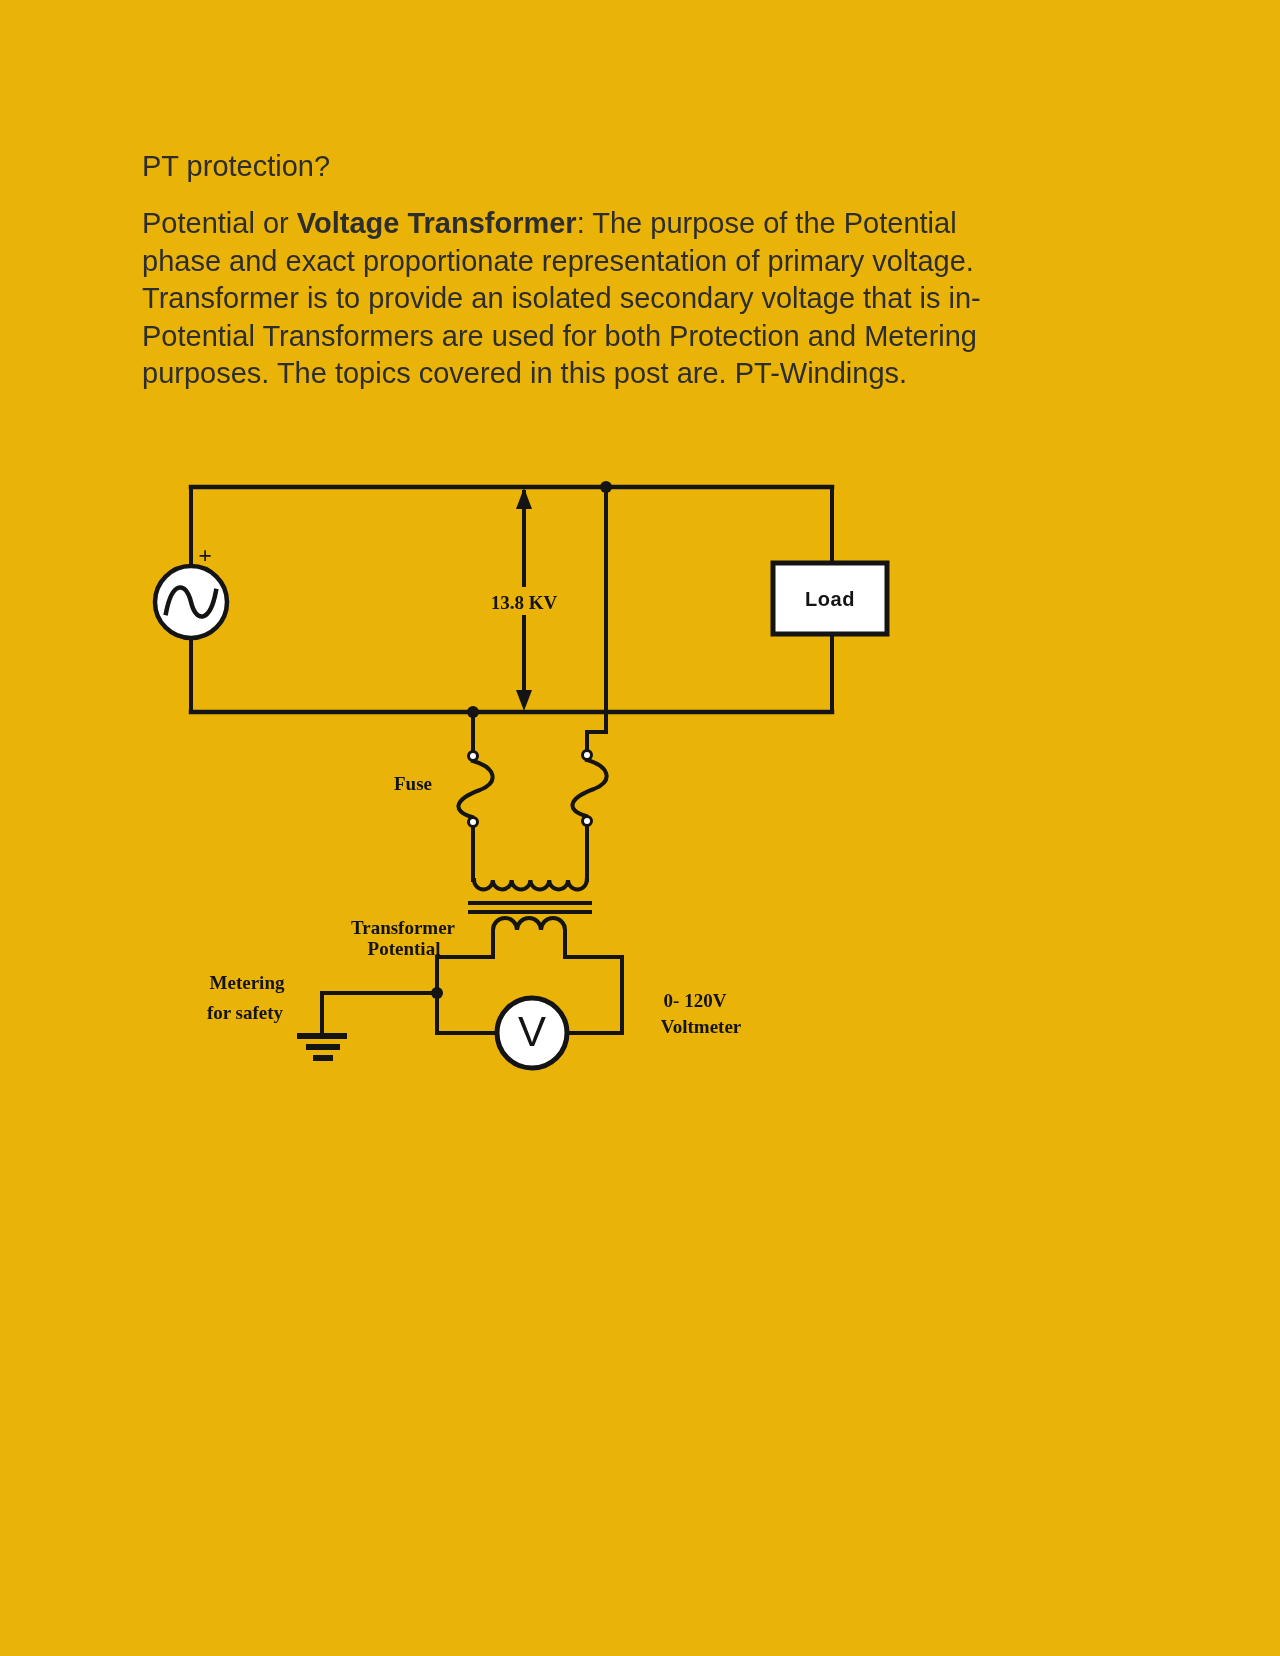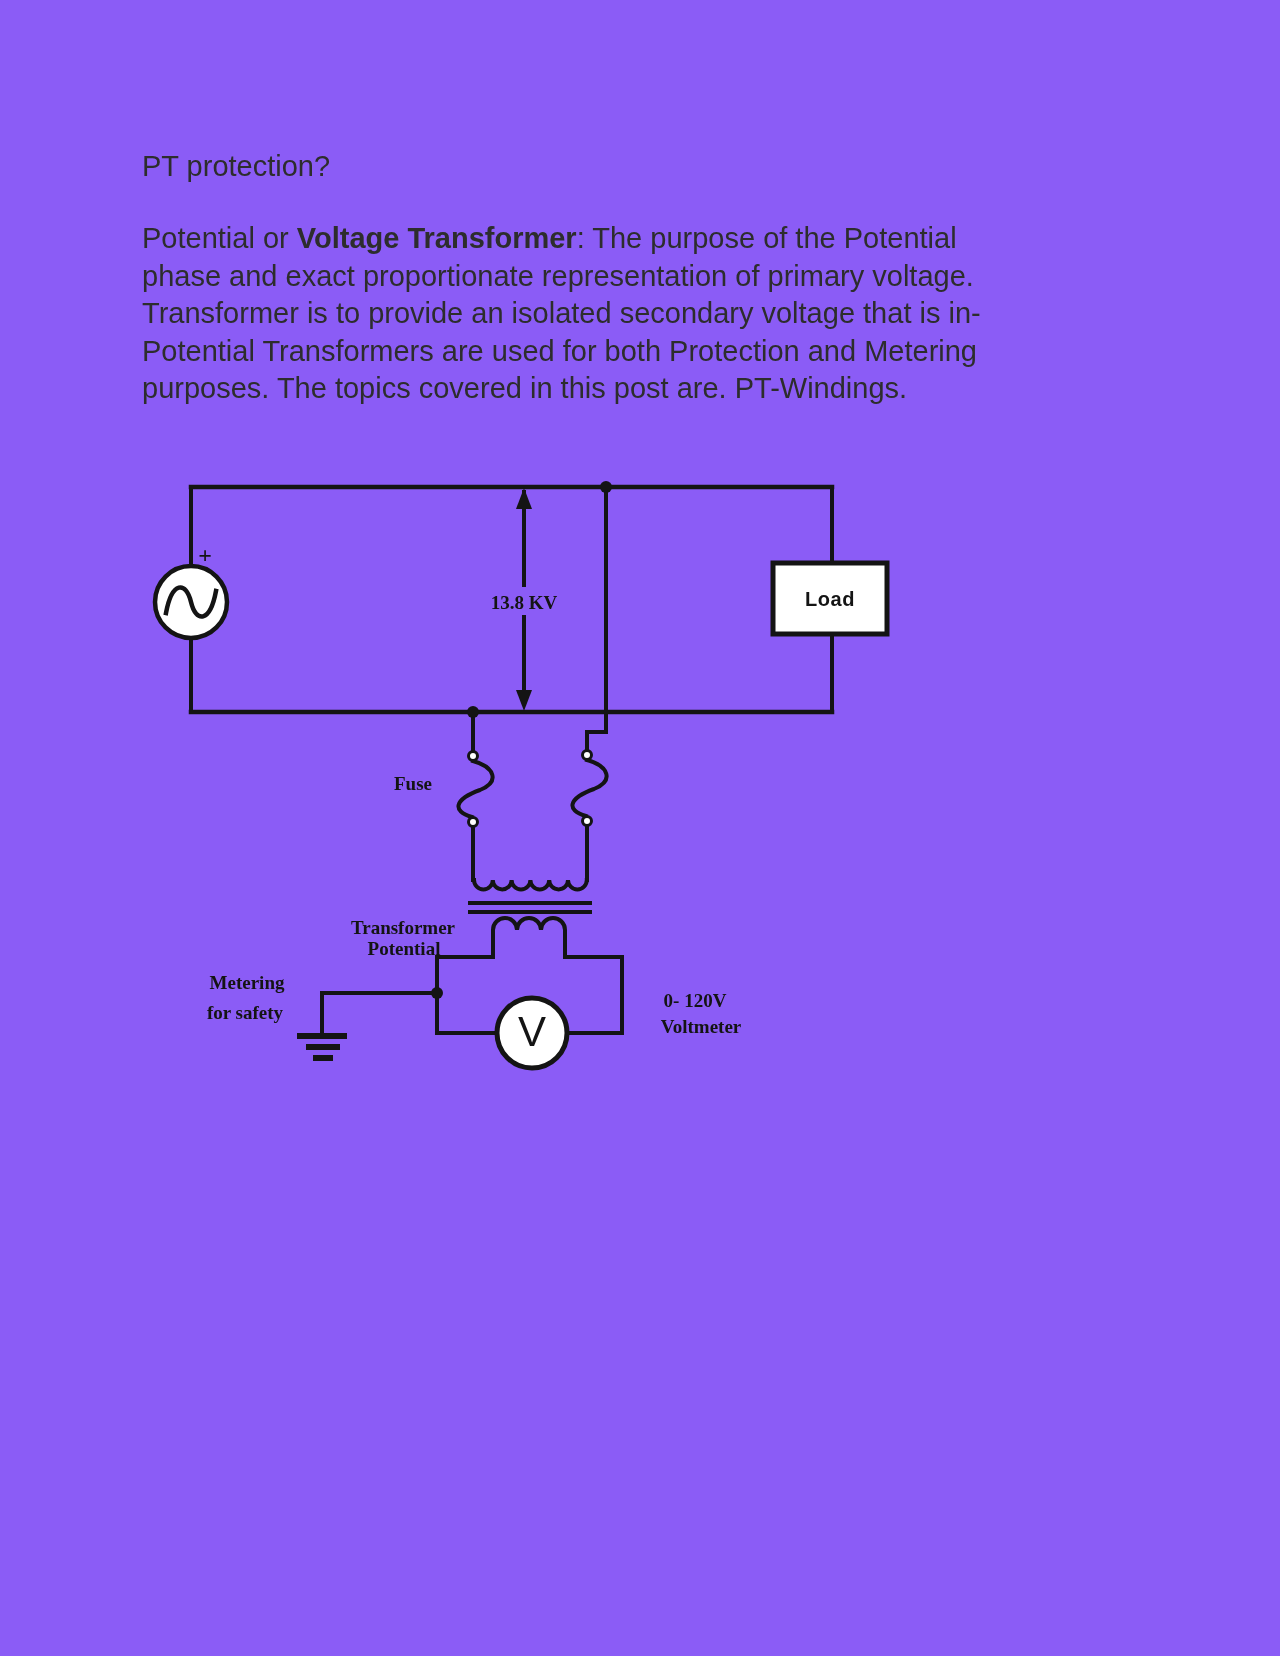--- a/index.html
+++ b/index.html
@@ -1,20 +1,20 @@
 <!DOCTYPE html>
 <html><head>
 <meta charset="utf-8">
 <style>
   html,body{margin:0;padding:0;background:#ffffff;}
-  .page{position:relative;width:1280px;height:1656px;background:#8b5cf6;overflow:hidden;
+  .page{position:relative;width:1280px;height:1656px;background:#eab308;overflow:hidden;
         font-family:"Liberation Sans", sans-serif;color:#2d2d2d;}
   .doc-title{position:absolute;left:142px;top:148px;font-size:29px;line-height:37px;
         color:#2d2d2d;white-space:nowrap;}
-  .doc-para{position:absolute;left:142px;top:220px;font-size:29px;line-height:37.5px;
+  .doc-para{position:absolute;left:142px;top:205px;font-size:29px;line-height:37.5px;
         color:#2d2d2d;}
   .doc-line{white-space:nowrap;}
   .bold{font-weight:bold;}
   .diagram-svg{position:absolute;left:0;top:0;}
   .lbl{position:absolute;transform:translate(-50%,-50%);
        font-family:"Liberation Serif", serif;font-weight:bold;font-size:19px;
        color:#141414;white-space:nowrap;line-height:1;}
   .lbl-sans{font-family:"Liberation Sans", sans-serif;font-size:20px;letter-spacing:0.5px;}
   .plus-symbol{font-size:24px;}
   .v-symbol{font-family:"Liberation Sans", sans-serif;font-size:42px;font-weight:400;}

